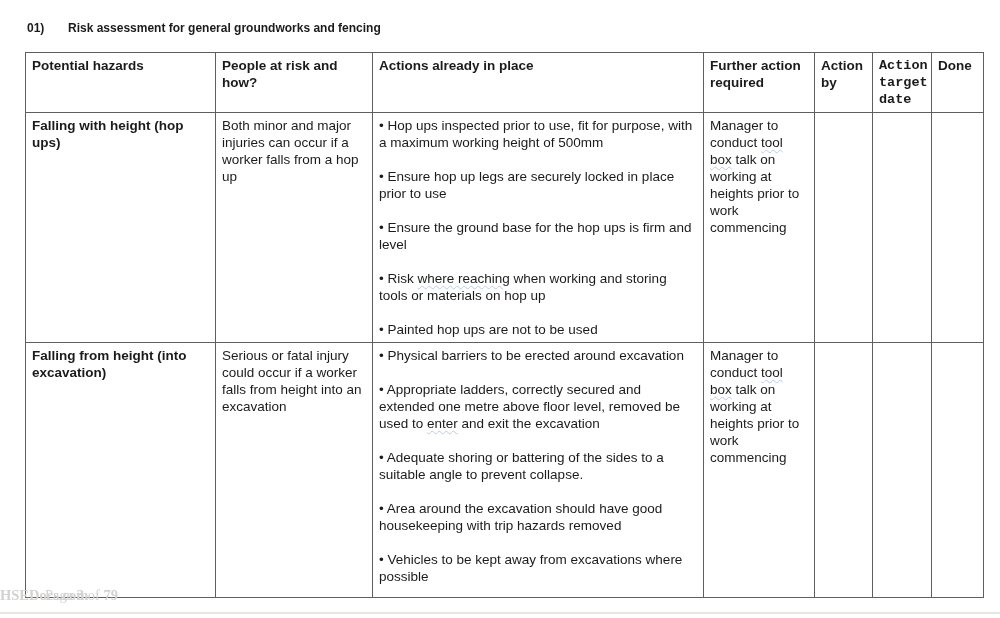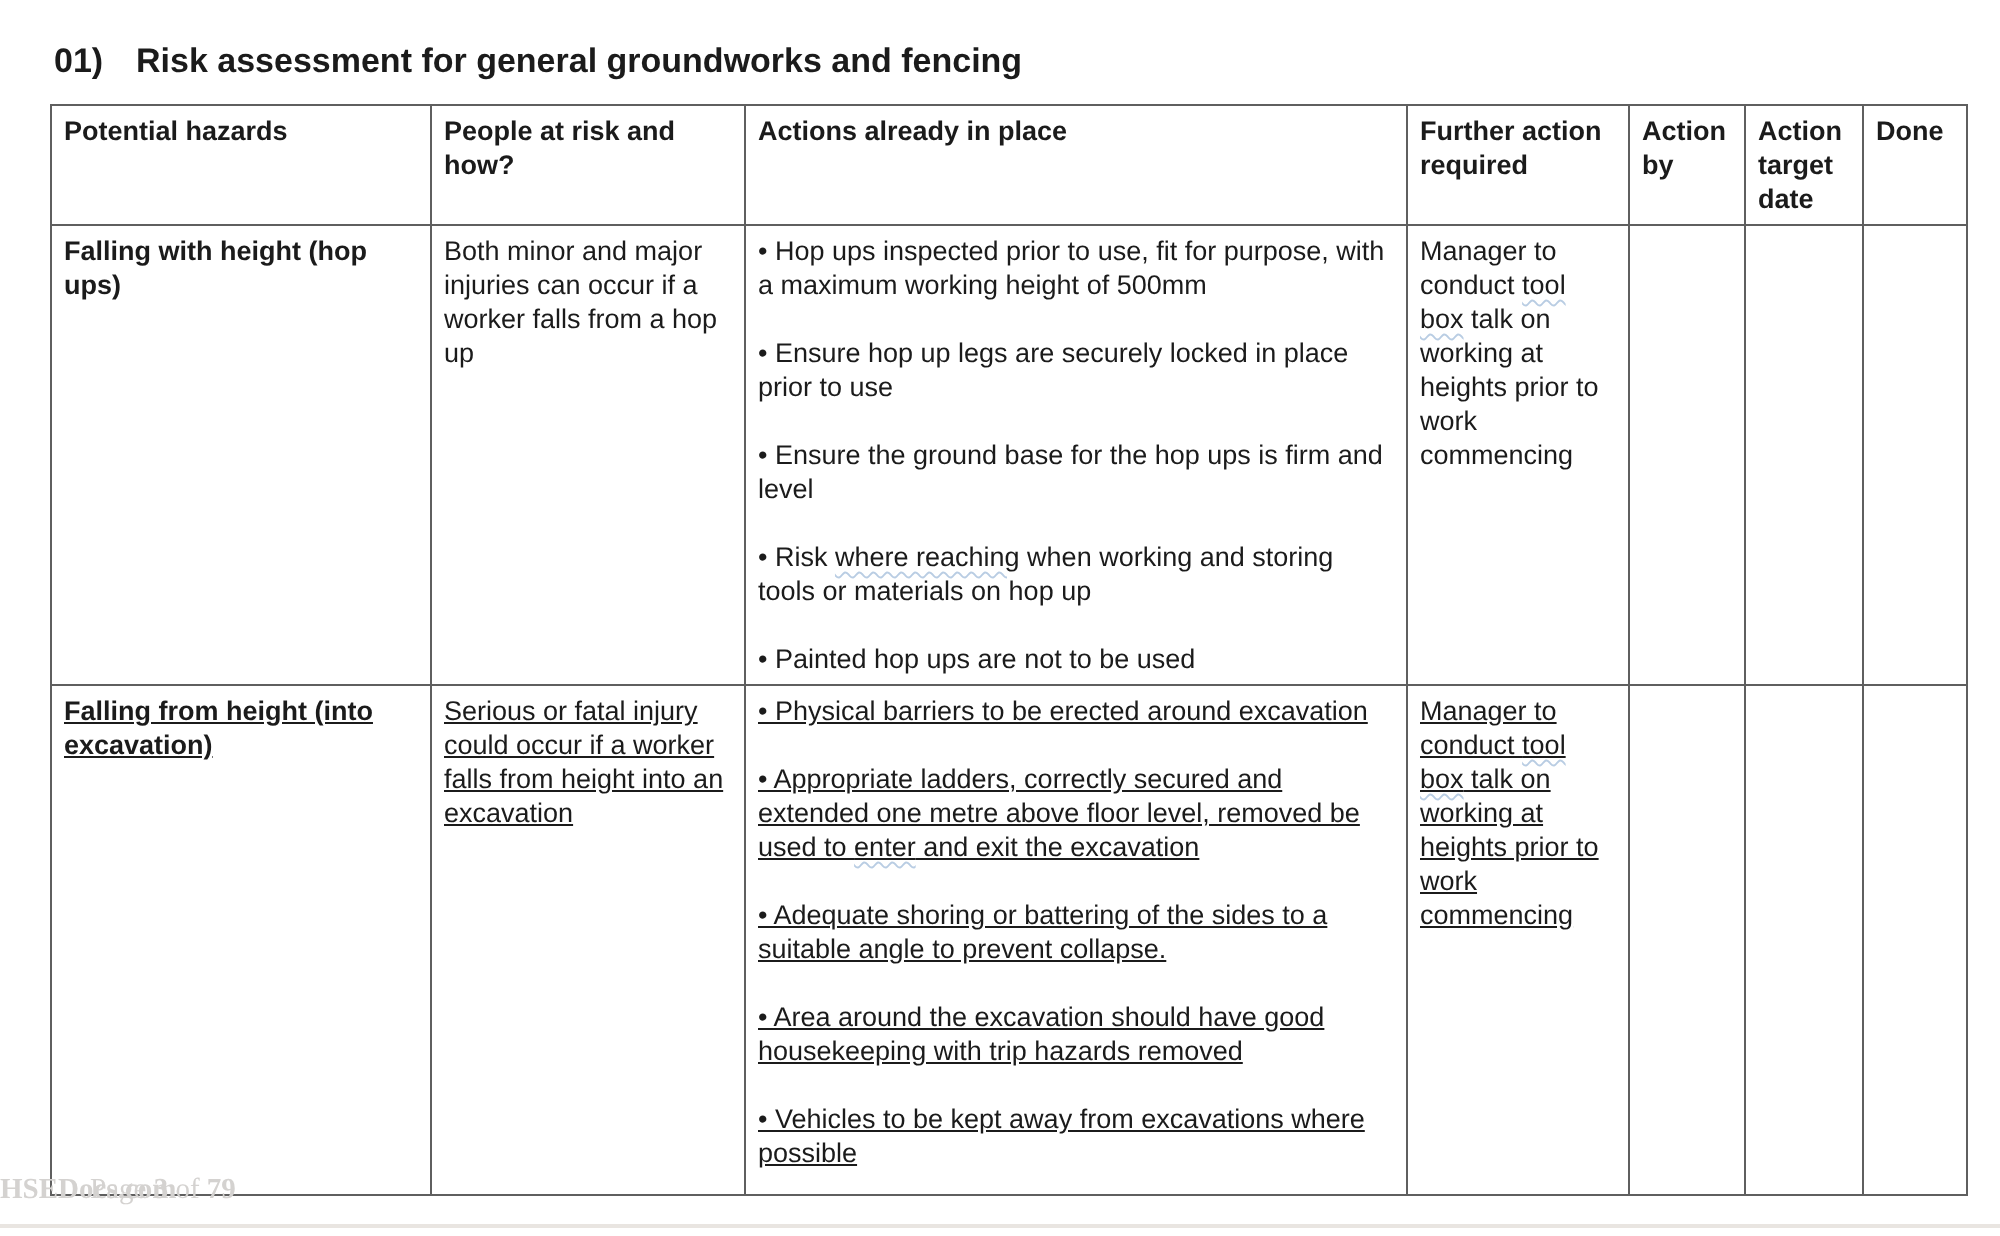--- a/index.html
+++ b/index.html
@@ -8,21 +8,21 @@
     background: #ffffff;
     font-family: "Liberation Sans", sans-serif;
     color: #1b1b1b;
     position: relative;
     overflow: hidden;
   }
   .title {
     position: absolute;
     left: 27px;
     top: 21px;
-    font-size: 17px;
+    font-size: 12px;
     font-weight: bold;
     white-space: nowrap;
   }
   .title .num { display: inline-block; width: 41px; }
   table.ra {
     position: absolute;
     left: 25px;
     top: 52px;
     width: 958px;
     border-collapse: collapse;
@@ -33,21 +33,21 @@
     vertical-align: top;
     padding: 4px 6px;
     font-size: 13.5px;
     line-height: 17px;
     text-align: left;
     overflow: hidden;
   }
   .ra th { font-weight: bold; }
   .ra thead tr { height: 53px; }
   .ra tbody tr.data-row:nth-child(1) { height: 218px; }
-  .ra tbody tr.data-row:nth-child(2) { height: 255px; text-decoration: underline; }
+  .ra tbody tr.data-row:nth-child(2) { height: 255px; }
   td.hazard { font-weight: bold; }
   p.action + p.action { margin-top: 17px; }
   .sq {
     text-decoration-line: underline;
     text-decoration-style: wavy;
     text-decoration-color: #b9cde3;
     text-decoration-thickness: 1px;
     text-underline-offset: 2px;
   }
   .footer {
@@ -94,21 +94,21 @@
     <col style="width:59px">
     <col style="width:52px">
   </colgroup>
   <thead>
     <tr>
       <th style="border-color: rgb(95, 95, 95);">Potential hazards</th>
       <th style="border-color: rgb(95, 95, 95);">People at risk and how?</th>
       <th style="border-color: rgb(95, 95, 95);">Actions already in place</th>
       <th style="border-color: rgb(95, 95, 95);">Further action required</th>
       <th style="border-color: rgb(95, 95, 95);">Action by</th>
-      <th style="border-color: rgb(95, 95, 95);">Action target date</th>
+      <th style="border-color: rgb(95, 95, 95); font-family: Liberation Mono, monospace;">Action target date</th>
       <th style="border-color: rgb(95, 95, 95);">Done</th>
     </tr>
   </thead>
   <tbody>
       <tr class="data-row">
         <td class="hazard">Falling with height (hop ups)</td>
         <td>Both minor and major injuries can occur if a worker falls from a hop up</td>
         <td>
           <p class="action"><span>• Hop ups inspected prior to use, fit for purpose, with a maximum working height of 500mm</span></p>
           <p class="action"><span>• Ensure hop up legs are securely locked in place prior to use</span></p>

